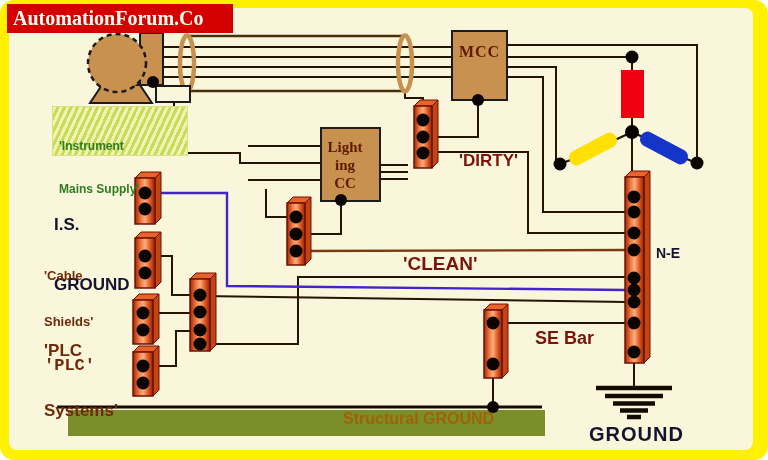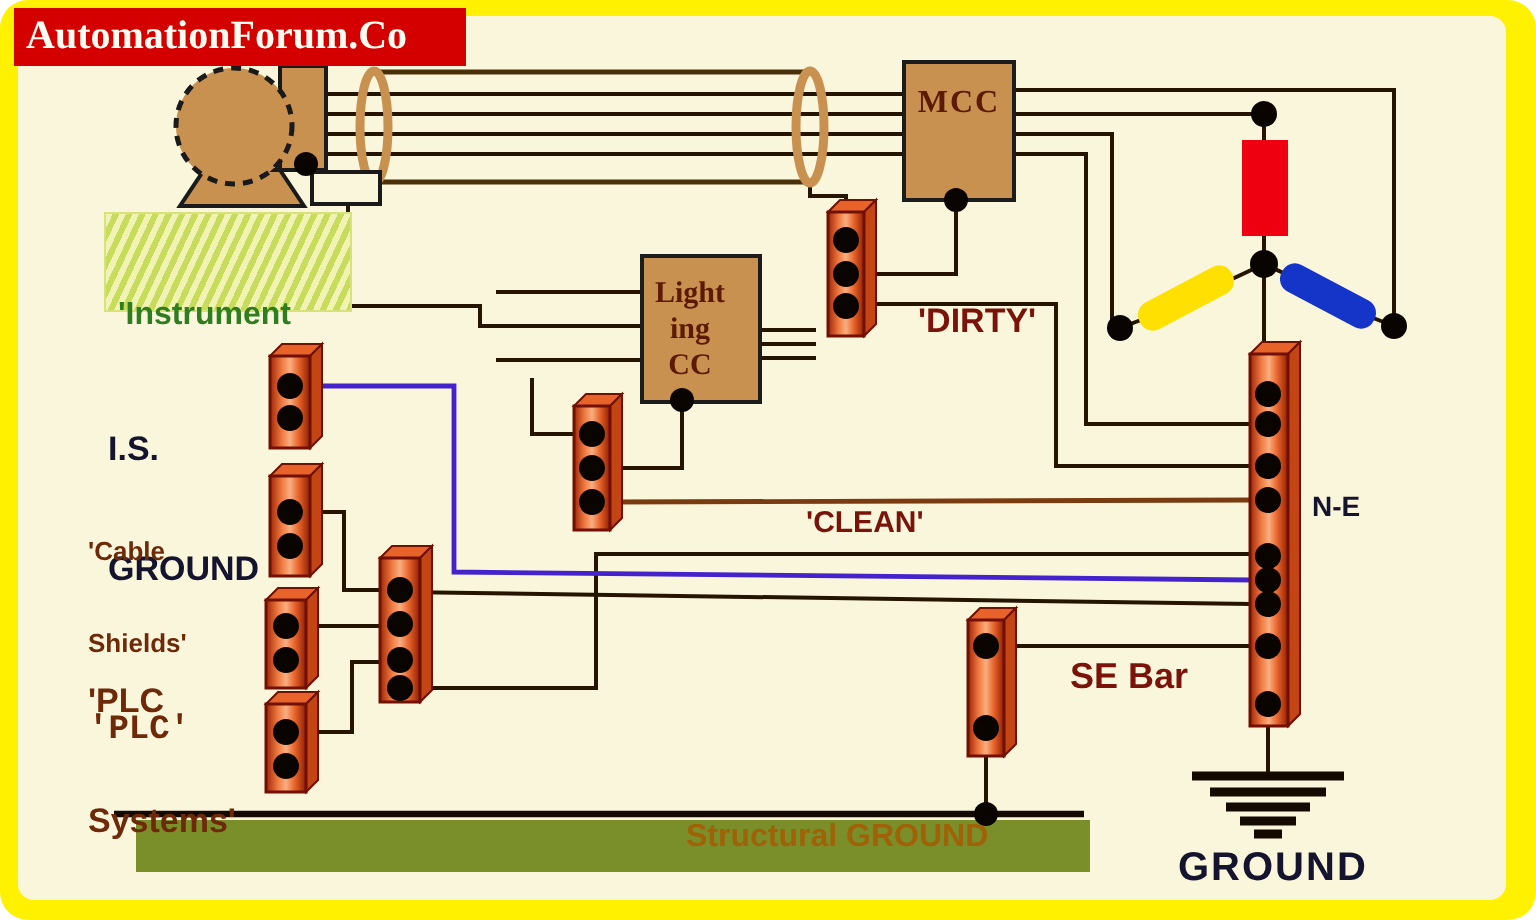--- a/index.html
+++ b/index.html
@@ -197,22 +197,23 @@
       <circle cx="560" cy="164" r="6.5"></circle>
       <circle cx="697" cy="163" r="6.5"></circle>
       <circle cx="493" cy="407" r="6"></circle>
     </g>
   </svg>
 
   <div class="banner">
     <span>AutomationForum.Co</span>
   </div>
 
-  <div class="lbl hatch green-txt" style="left:52px;top:106px;width:124px;height:50px;font-size:16px;padding:4px 0 0 6px;box-sizing:border-box;">
+  <div class="lbl hatch green-txt" style="left:52px;top:106px;width:136px;height:50px;font-size:12px;padding:4px 0 0 6px;box-sizing:border-box;">
     <div>'Instrument</div>
+    <div>Mains Supply'</div>
   </div>
 
   <div class="lbl dark" style="left:54px;top:175px;font-size:17px;">
     <div>I.S.</div>
     <div>GROUND</div>
   </div>
 
   <div class="lbl brown" style="left:44px;top:237px;font-size:13px;">
     <div>'Cable</div>
     <div>Shields'</div>
@@ -220,21 +221,21 @@
 
   <div class="lbl brown" style="left:44px;top:301px;font-size:17px;">
     <div>'PLC</div>
     <div>Systems'</div>
   </div>
 
   <div class="lbl brown" style="left:44px;top:356px;font-size:17px;font-family:Liberation Mono, monospace;">'PLC'</div>
 
   <div class="lbl crimson" style="left:438px;top:151px;font-size:17px;">'DIRTY'</div>
 
-  <div class="lbl crimson" style="left:382px;top:253px;font-size:15px;">'CLEAN'</div>
+  <div class="lbl crimson" style="left:382px;top:253px;font-size:19px;">'CLEAN'</div>
 
 
   <div class="lbl dark" style="left:656px;top:245px;font-size:14px;">N-E</div>
 
   <div class="lbl crimson" style="left:514px;top:328px;font-size:18px;">SE Bar</div>
 
   <div class="lbl" style="left:343px;top:410px;font-size:16px;color:#a16207;">Structural GROUND</div>
 
   <div class="lbl dark" style="left:589px;top:423px;font-size:20px;letter-spacing:1px;">GROUND</div>
 

